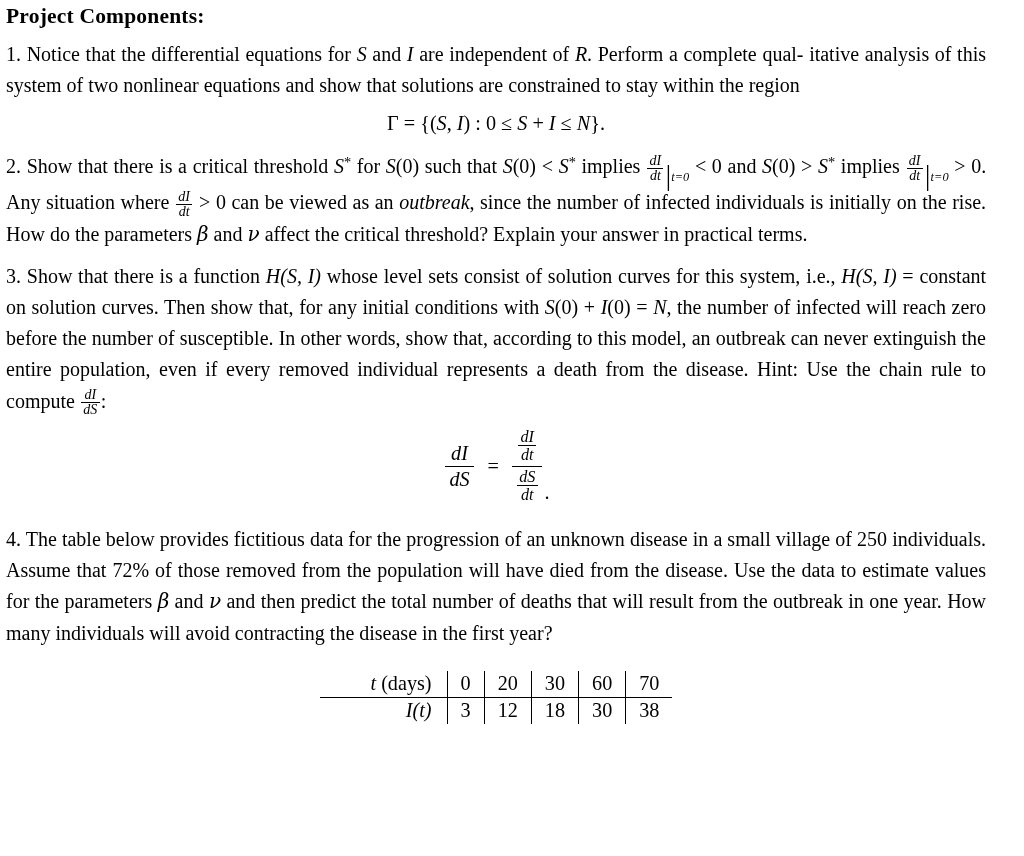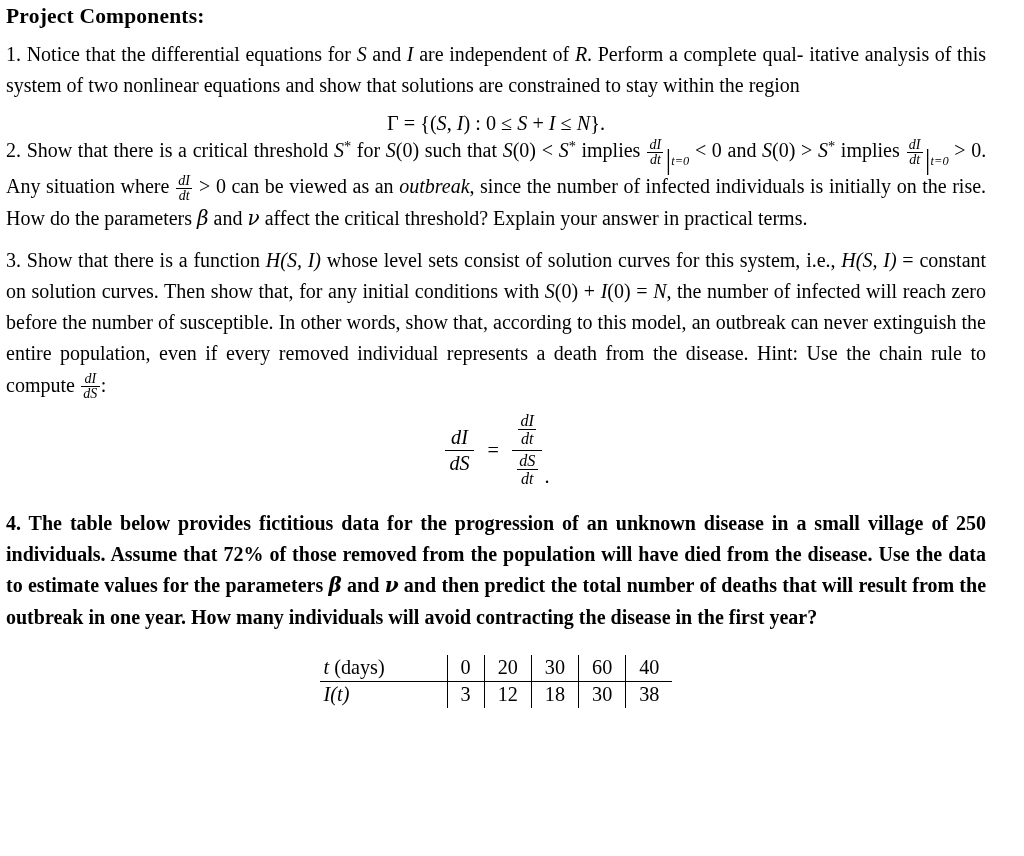--- a/index.html
+++ b/index.html
@@ -37,21 +37,21 @@
   }
 
   p.para {
     font-size: 20px;
     line-height: 1.565;
     margin: 0 0 10px 0;
     text-align: justify;
     text-justify: inter-word;
     hyphens: manual;
   }
-  p.para:last-of-type { margin-bottom: 0; font-weight: bold; }
+  p.para:last-of-type { margin-bottom: 0; }
 
   
   .m {
     font-family: "Liberation Serif", "DejaVu Serif", serif;
     font-style: italic;
   }
   .mr {
     font-family: "Liberation Serif", "DejaVu Serif", serif;
     font-style: normal;
   }
@@ -103,21 +103,21 @@
     margin-left: 0.02em;
     margin-top: 48px;
   }
 
   
   .display-eq {
     text-align: center;
     font-size: 20.2px;
     margin: 2px 0 14px 0;
   }
-  .display-eq.eq-gamma { margin: 1px 0 0 0; }
+  .display-eq.eq-gamma { margin: 1px 0 16px 0; }
   .display-eq.eq-chain {
     margin: 10px 0 18px 0;
     font-size: 20.2px;
   }
 
   
   .dfrac {
     display: inline-block;
     vertical-align: middle;
     text-align: center;
@@ -175,21 +175,21 @@
     font-size: 20.2px;
     font-family: "Liberation Serif", "DejaVu Serif", serif;
   }
   table.data-table td, table.data-table th {
     font-weight: normal;
     text-align: center;
     padding: 1px 13px 2px 13px;
     white-space: nowrap;
   }
   table.data-table td.rowlabel, table.data-table th.rowlabel {
-    text-align: left;
+    text-align: right;
     padding-right: 15px;
     padding-left: 4px;
     min-width: 108px;
   }
   table.data-table td.vrule, table.data-table th.vrule {
     border-left: 1px solid #000;
   }
   table.data-table tr.header-row th,
   table.data-table tr.header-row td {
     border-bottom: 1px solid #000;
@@ -237,21 +237,21 @@
 
     <div class="table-wrap">
       <table class="data-table">
         <tbody>
           <tr class="header-row">
             <th class="rowlabel"><span class="m">t</span> <span class="mr">(days)</span></th>
             <th class="vrule">0</th>
             <th class="vrule">20</th>
             <th class="vrule">30</th>
             <th class="vrule">60</th>
-            <th class="vrule">40</th>
+            <th class="vrule">70</th>
           </tr>
           <tr>
             <td class="rowlabel"><span class="m">I</span><span class="m">(t)</span></td>
             <td class="vrule">3</td>
             <td class="vrule">12</td>
             <td class="vrule">18</td>
             <td class="vrule">30</td>
             <td class="vrule">38</td>
           </tr>
         </tbody>

